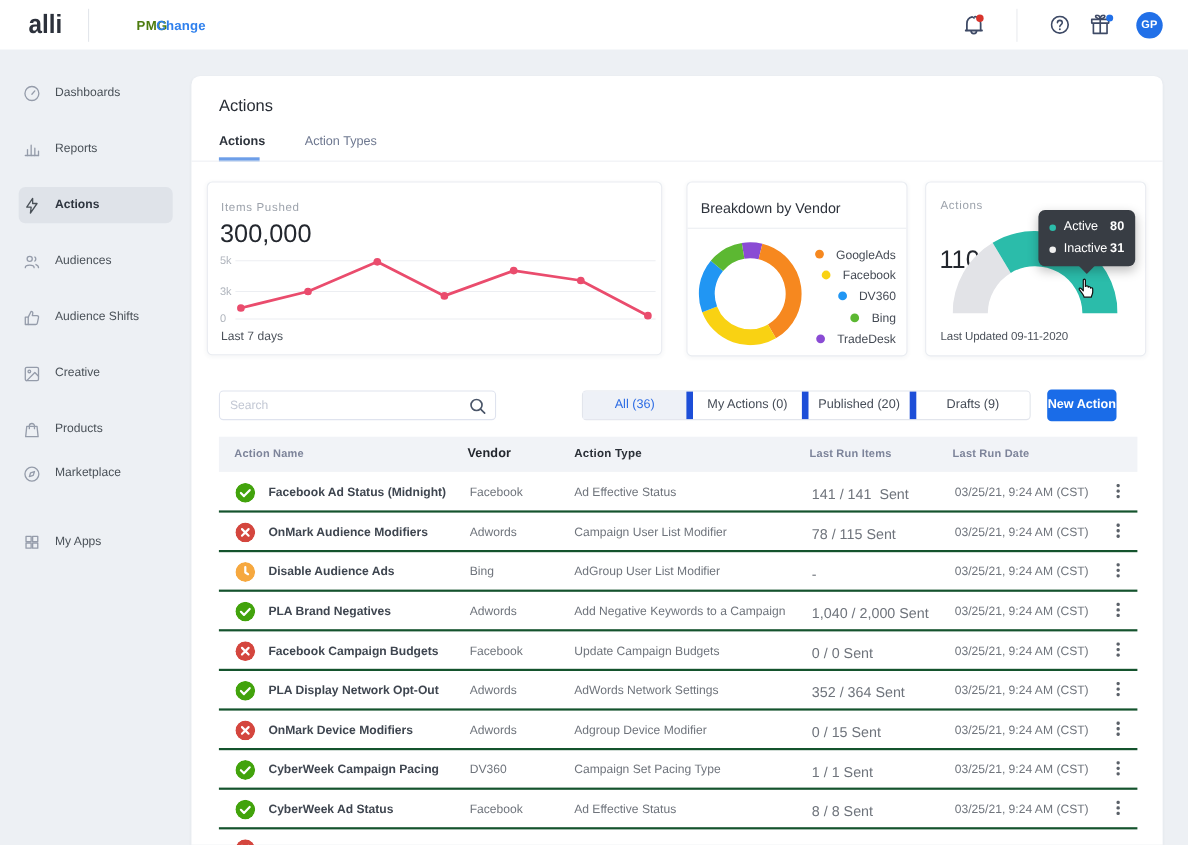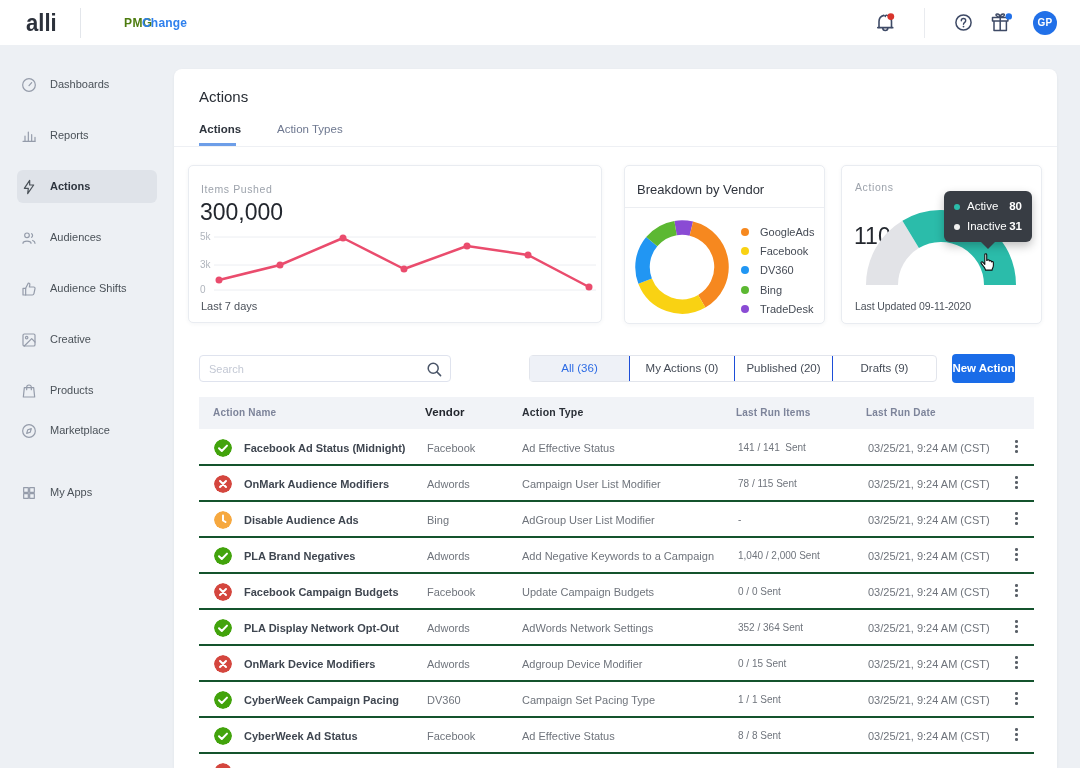--- a/index.html
+++ b/index.html
@@ -20,45 +20,45 @@
 .sideitem .lbl { position:absolute; left:50px; top:10px; font-size:11px; color:#4a5158; }
 #actpill { position:absolute; left:17px; top:170px; width:140px; height:33px; background:#dfe3e9; border-radius:6px; }
 
 #main { position:absolute; left:174px; top:69px; width:883px; height:699px; background:#ffffff; border-radius:8px 8px 0 0; box-shadow:0 1px 3px rgba(40,50,70,0.06); }
 #title { position:absolute; left:199px; top:89px; font-size:15px; line-height:15px; color:#272c34; }
 .tab1 { position:absolute; left:199px; top:123px; font-size:11.5px; color:#2e343d; font-weight:bold;}
 .tab2 { position:absolute; left:277px; top:123px; font-size:11.5px; color:#6e7890; }
 #tabline { position:absolute; left:199px; top:143px; width:37px; height:4px; background:#6d9ee8; }
 #tabborder { position:absolute; left:174px; top:146px; width:883px; height:1px; background:#eef0f4; }
 
-.card { position:absolute; background:#fff; border:1px solid #e9ecf1; border-radius:5px; box-shadow:0 1px 4px rgba(40,50,70,0.05); }
+.card { position:absolute; background:#fff; border:1px solid #e9ecf1; border-radius:5px; box-shadow:0 1px 4px rgba(40,50,70,0.05);text-align:right; }
 #card1 { left:188px; top:165px; width:414px; height:158px; }
 #card2 { left:624px; top:165px; width:201px; height:159px; }
 #card3 { left:841px; top:165px; width:201px; height:159px; }
 .cardlabel { font-size:10.5px; color:#9da3ac; letter-spacing:0.6px; position:absolute; }
 .bignum { font-size:23px; line-height:24px; color:#23272e; position:absolute; }
 .cardfoot { font-size:11px; color:#4c525b; position:absolute; }
 
 #search { position:absolute; left:199px; top:355px; width:252px; height:27px; border:1px solid #dfe3ee; border-radius:4px; background:#fff; }
 #search .ph { position:absolute; left:9px; top:7px; font-size:11px; color:#c3c8d4; }
 #seg { position:absolute; left:529px; top:355px; width:408px; height:27px; border:1px solid #e2e5ec; border-radius:4px; background:#fff; display:flex; }
-.segcell { font-size:11.5px; color:#454c57; text-align:center; line-height:25px; border-right:1px solid #1d4ed8; }
+.segcell { font-size:11.5px; color:#454c57; text-align:center; line-height:25px; border-right:6px solid #1d4ed8; }
 .segcell:last-child { border-right:none; }
 .segcell.active { background:#eef1f7; color:#2c6be4; }
 #newaction { position:absolute; left:952px; top:354px; width:63px; height:29px; background:#1a6ce8; border-radius:4px; color:#fff; font-size:11.5px; font-weight:bold; text-align:center; line-height:29px; }
 
 #thead { position:absolute; left:199px; top:397px; width:835px; height:32px; background:#f1f3f7; }
 .th { position:absolute; top:407px; font-size:10px; font-weight:bold; color:#7d849a; letter-spacing:0.2px; }
 #tbody { position:absolute; left:199px; top:430px; width:835px; }
 .row { position:relative; width:835px; height:36px; border-bottom:2px solid #14532d; }
 .sicon { position:absolute; left:15px; top:9px; width:18px; height:18px; border-radius:50%; }
 .name { position:absolute; left:45px; top:12px; font-size:11px; font-weight:bold; color:#3f4650; }
 .vend { position:absolute; left:228px; top:12px; font-size:11px; color:#6f747c; }
 .atype { position:absolute; left:323px; top:12px; font-size:11px; color:#6f747c; }
-.items { position:absolute; left:539px; top:12px; font-size:10px; color:#6f747c; }
+.items { position:absolute; left:539px; top:12px; font-size:13px; color:#6f747c; }
 .rdate { position:absolute; left:669px; top:12px; font-size:11px; color:#6f747c; }
 .kebab { position:absolute; left:816px; top:10px; width:4px; height:16px; }
 .kebab i { display:block; width:2.6px; height:2.6px; border-radius:50%; background:#5a6068; margin:0 0 2.6px 0; }
 .leg { font-size:11px; color:#454b55; height:19.2px; line-height:19.2px; }
 .leg i { display:inline-block; width:8px; height:8px; border-radius:50%; margin-right:11px; }
 #tooltip { position:absolute; left:944px; top:191px; width:88px; height:51px; background:#383d44; border-radius:6px; box-shadow:0 4px 10px rgba(0,0,0,0.25); z-index:5; padding-top:3px; }
 .tiprow { position:relative; height:14px; margin:6px 0 0 9px; }
 .tiprow i { position:absolute; left:1px; top:4px; width:6px; height:6px; border-radius:50%; }
 .tiprow .tl { position:absolute; left:14px; top:0px; font-size:11.5px; color:#fff; }
 .tiprow .tn { position:absolute; right:10px; top:0px; font-size:11.5px; font-weight:bold; color:#fff; }

